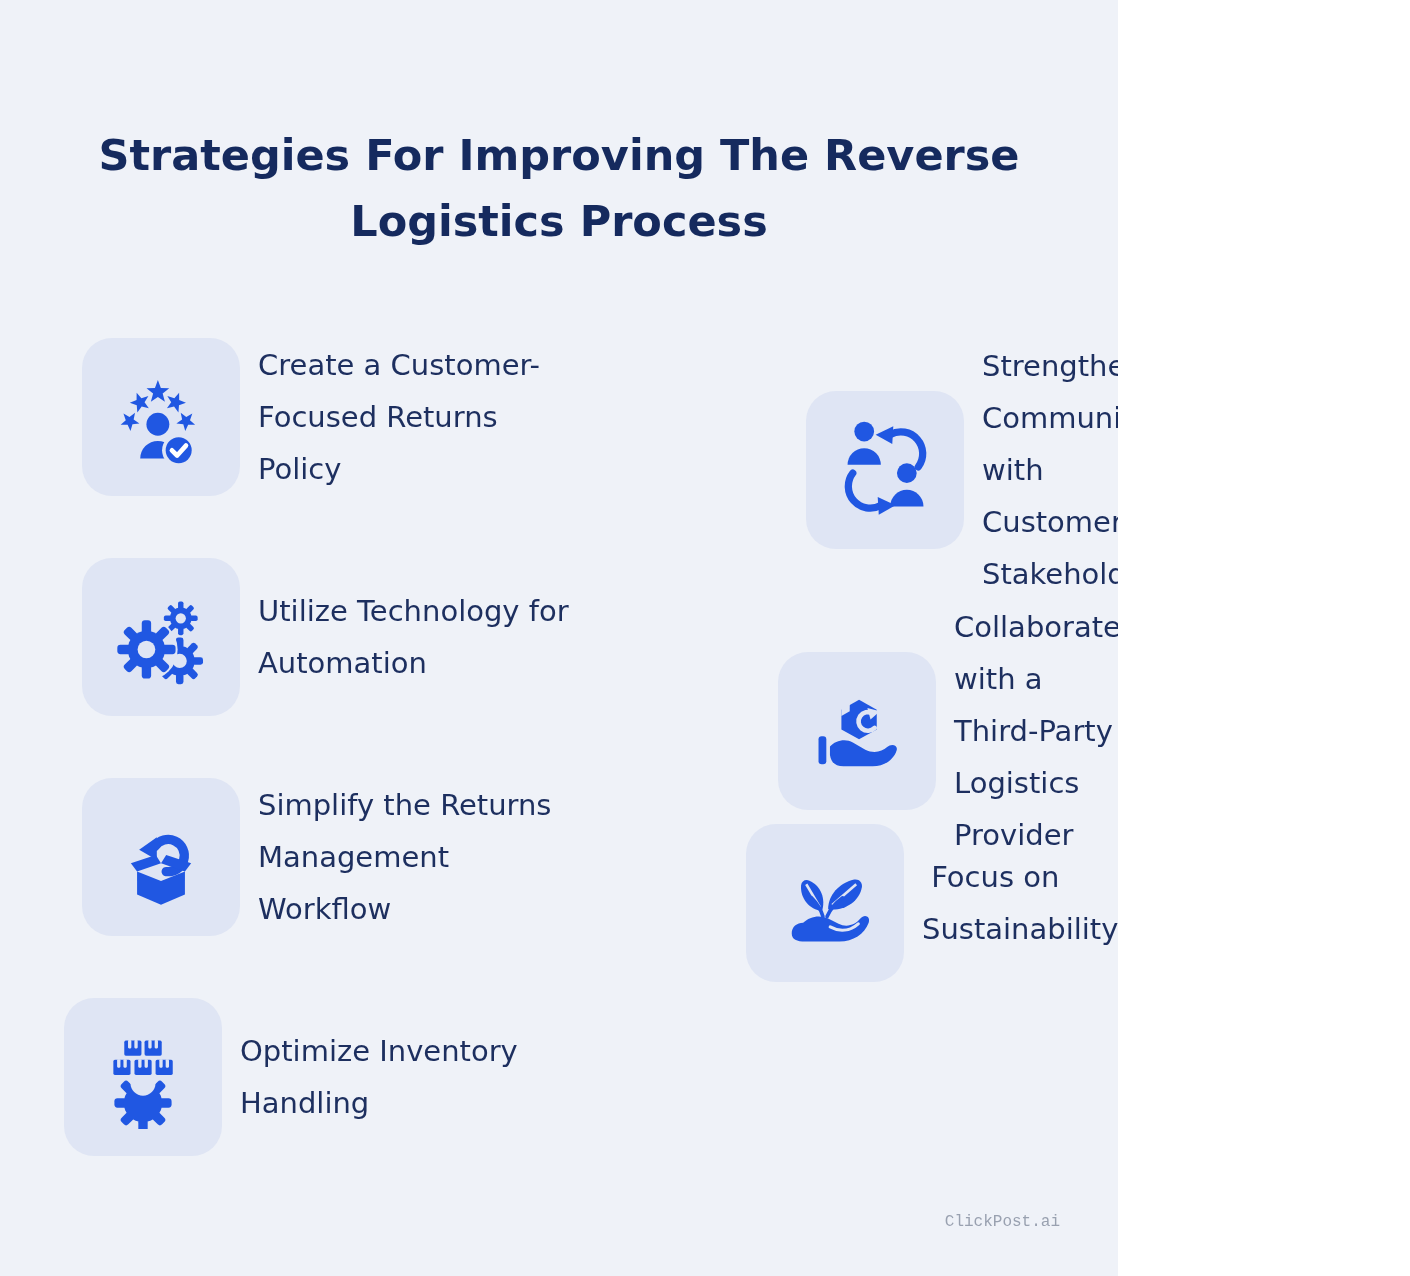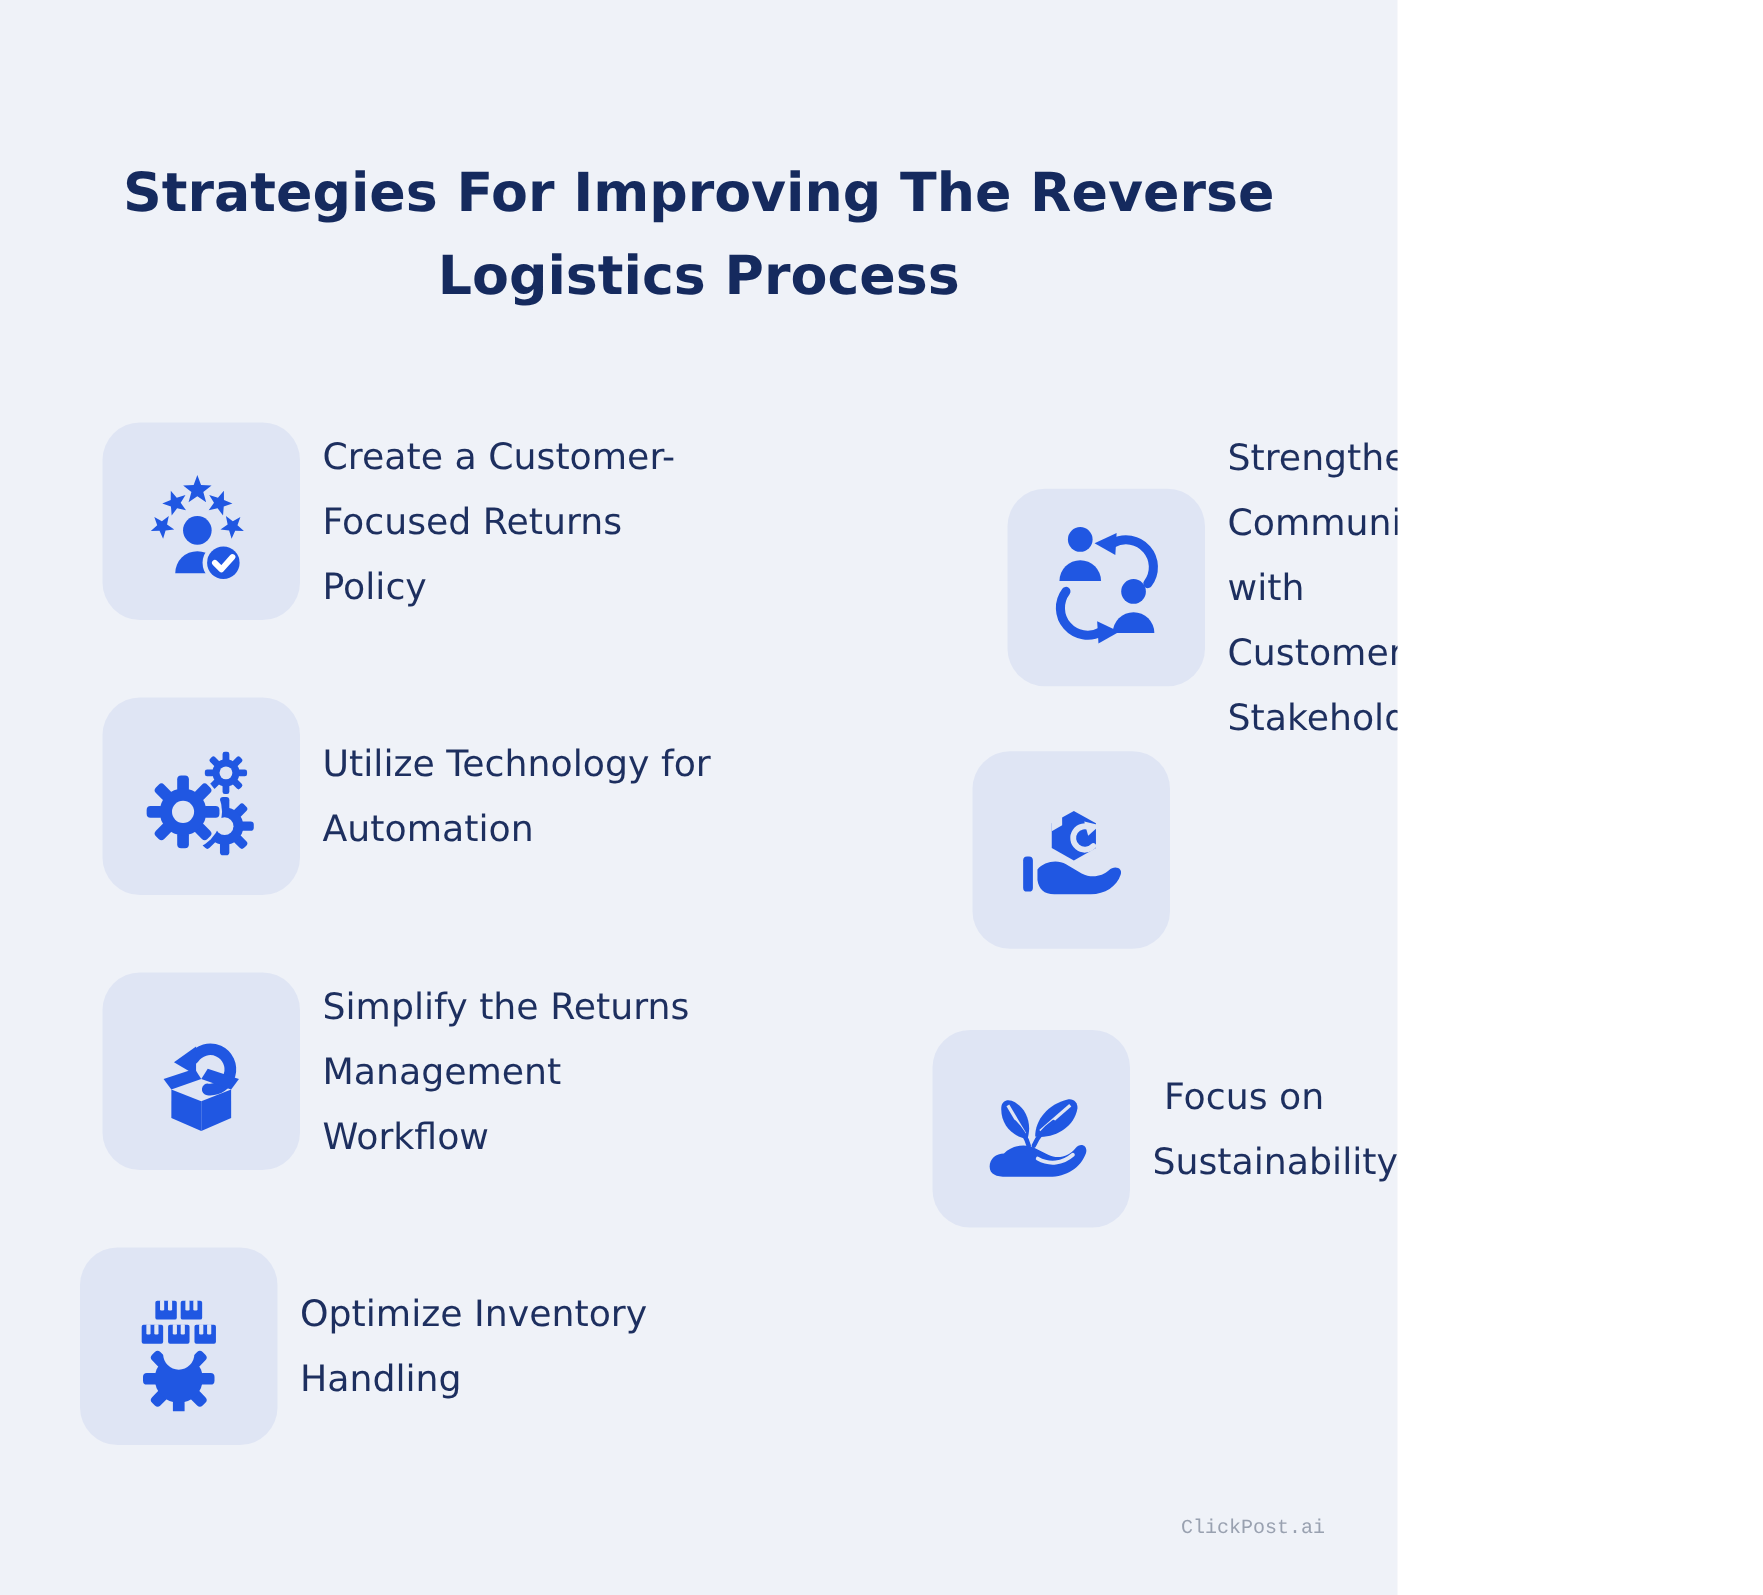--- a/index.html
+++ b/index.html
@@ -177,20 +177,23 @@
     <div class="tile">
       <svg viewBox="0 0 100 100">
         <path class="fb" d="M52,20 L69,29.5 L69,48.5 L52,58 L35,48.5 L35,29.5 Z"></path>
         <path class="ft" d="M43,23.5 L35,28 L35,35.5 L43,31 Z"></path>
         <path class="st" d="M65,33 A9,9 0 1 0 67,47" stroke-width="4.5" stroke-linecap="round"></path>
         <polygon class="ft" points="60,28 72,31 63,39"></polygon>
         <rect class="fb" x="13" y="55" width="7.5" height="27" rx="3"></rect>
         <path class="fb" d="M24,65 C29,59 39,57 46,61 L58,68 C66,72 74,70 79,65.5 C83,61.5 90,63.5 88,69 C85,78 76,84 65,84 L37,84 C29,84 25,80 24,73 Z"></path>
       </svg>
     </div>
+    <div class="label">Collaborate with a
+Third-Party Logistics
+Provider</div>
   </div>
 
   <div class="item" style="left:746px;top:824px;">
     <div class="tile">
       <svg viewBox="0 0 100 100">
         <path class="fb" d="M47,58 C35,56 26,46 27,33 C27.5,29 31,27 35,28.5 C46,33 51,46 47,58 Z"></path>
         <path class="st" d="M32,32 L45,54" stroke-width="2.5"></path>
         <path class="fb" d="M53,56 C53,43 63,31 78,27.5 C82.5,26.5 86,30 85.5,34.5 C83,49 68,58 53,56 Z"></path>
         <path class="st" d="M80,32 L57,52" stroke-width="2.5"></path>
         <path class="sb" d="M48,63 C46,56 42,50 37,45" stroke-width="3.5" stroke-linecap="round"></path>

